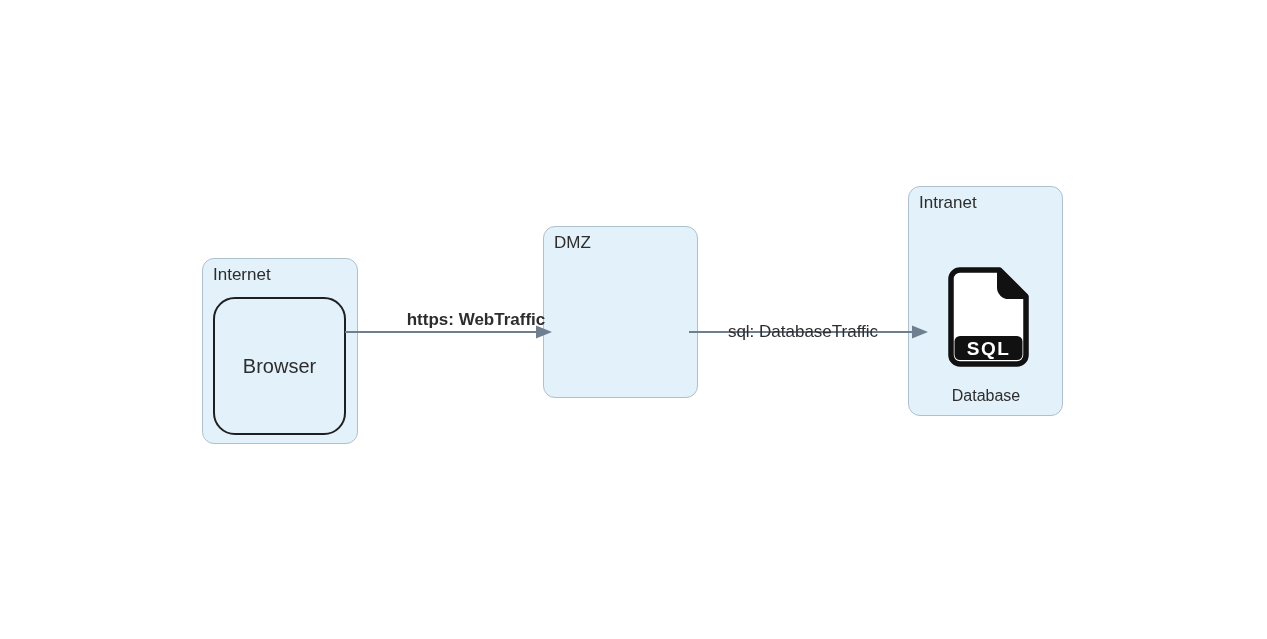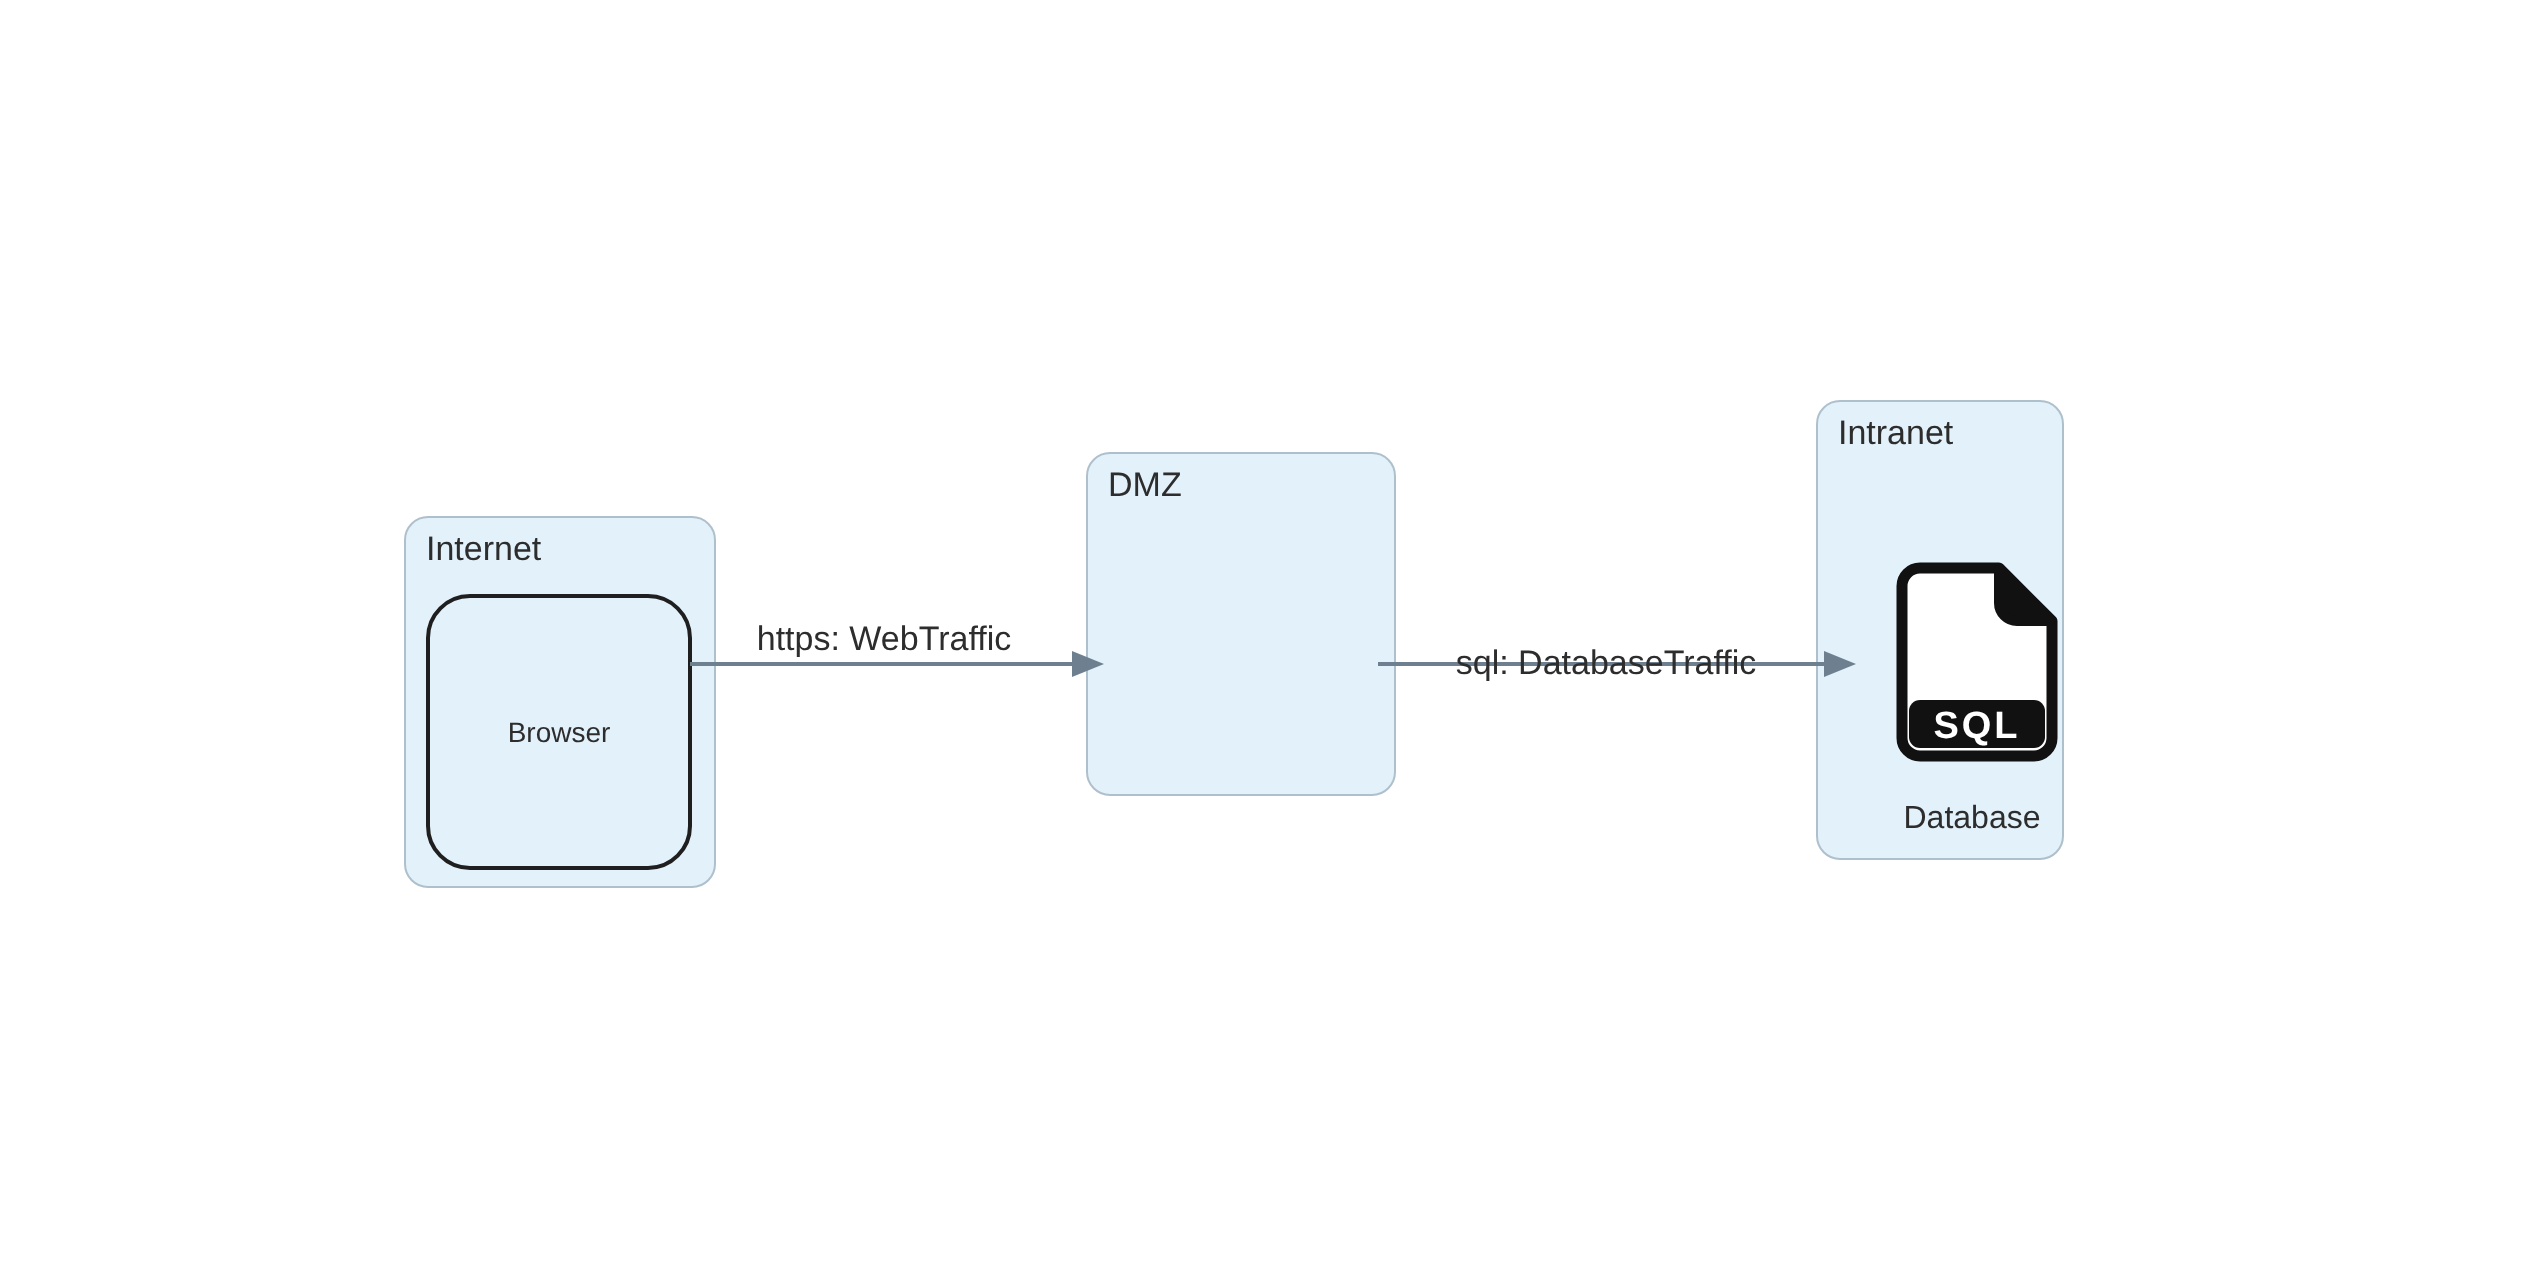--- a/index.html
+++ b/index.html
@@ -31,30 +31,30 @@
   }
   .zone-label {
     position: absolute;
     left: 10px; top: 5px;
     font-size: 17px; line-height: 21px;
     color: var(--text);
     white-space: nowrap;
   }
   #zone-internet { left: 202px; top: 226px; width: 156px; height: 186px; margin-top: 32px; }
   #zone-dmz      { left: 543px; top: 226px; width: 155px; height: 172px; }
-  #zone-intranet { left: 908px; top: 200px; width: 124px; height: 230px; }
+  #zone-intranet { left: 908px; top: 186px; width: 155px; height: 230px; }
 
   .node {
     position: absolute;
     background: var(--node-fill);
     border: 2px solid var(--node-border);
     display: flex; align-items: center; justify-content: center;
   }
   .node-label {
-    font-size: 14px; color: var(--text); white-space: nowrap;
+    font-size: 20px; color: var(--text); white-space: nowrap;
   }
   #node-browser {
     left: 10px; top: 38px; width: 133px; height: 138px;
     border-radius: 22px;
   }
   #node-webserver {
     left: 10px; top: 39px; width: 136px; height: 136px;
     border-radius: 50%;
   }
   #node-database-icon {
@@ -72,21 +72,21 @@
     width: 1267px; height: 639px;
     pointer-events: none;
   }
   .edge-label {
     position: absolute;
     transform: translateX(-50%);
     font-size: 17px; line-height: 21px;
     color: var(--text);
     white-space: nowrap;
   }
-  #edge1-label { left: 442px; top: 309px; }
+  #edge1-label { left: 476px; top: 309px; font-weight: bold; }
   #edge2-label { left: 803px; top: 321px; }
 
   .sql-doc-body { fill: #ffffff; stroke: var(--icon-fill); stroke-width: 5.5; stroke-linejoin: round; }
   .sql-doc-fold { fill: var(--icon-fill); stroke: var(--icon-fill); stroke-width: 5; stroke-linejoin: round; }
   .sql-band { fill: var(--icon-fill); }
   .sql-text {
     fill: var(--icon-text-color);
     font-family: "Liberation Sans", "DejaVu Sans", sans-serif;
     font-size: 19px; font-weight: bold; letter-spacing: 1.5px;
     text-anchor: middle;

